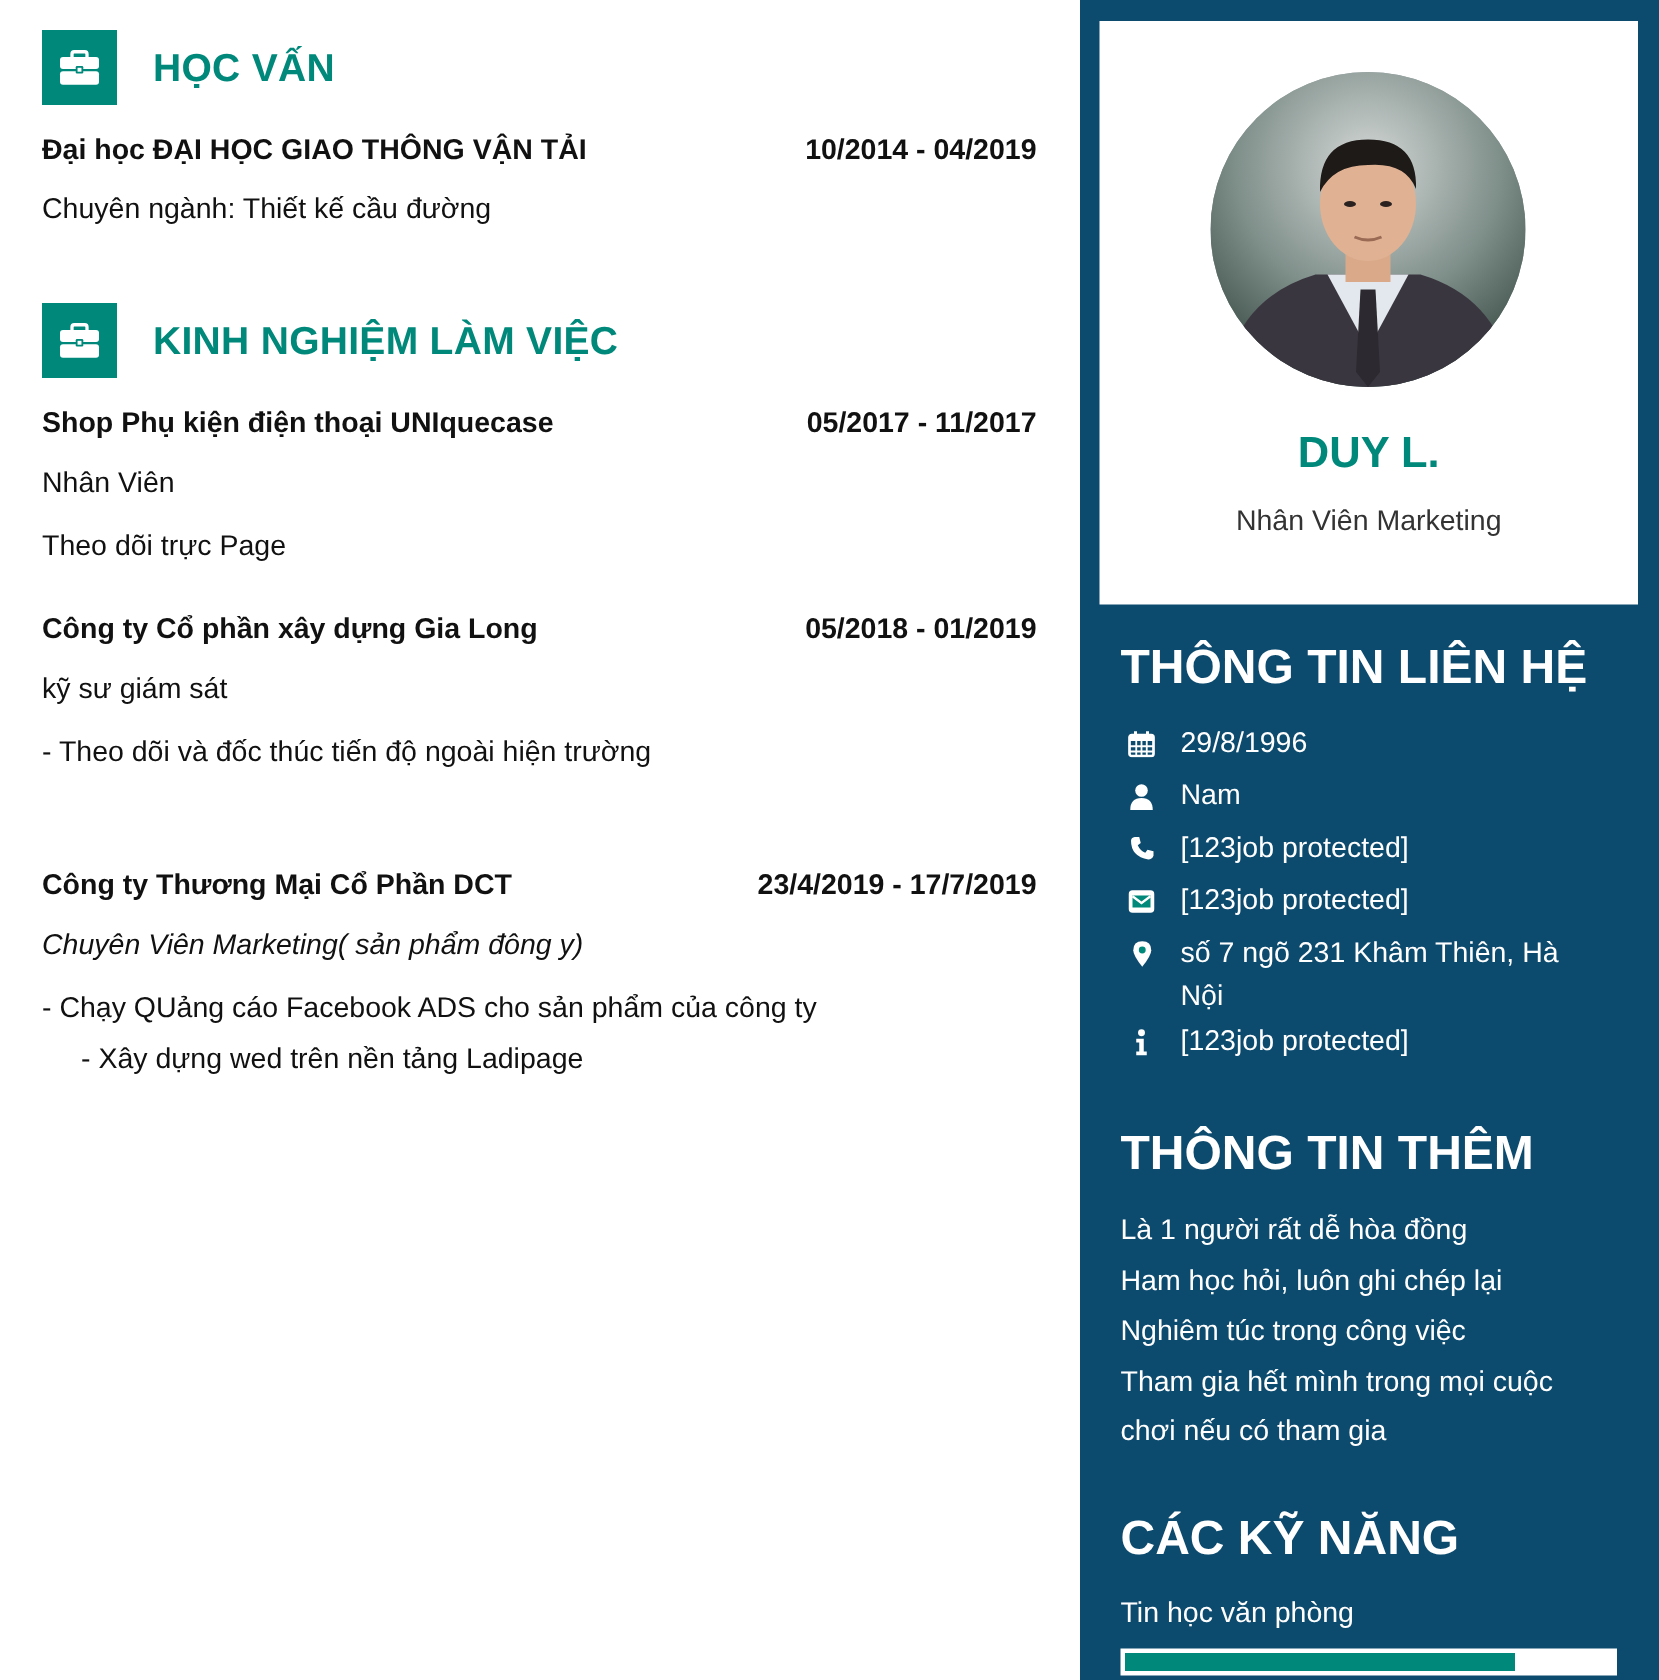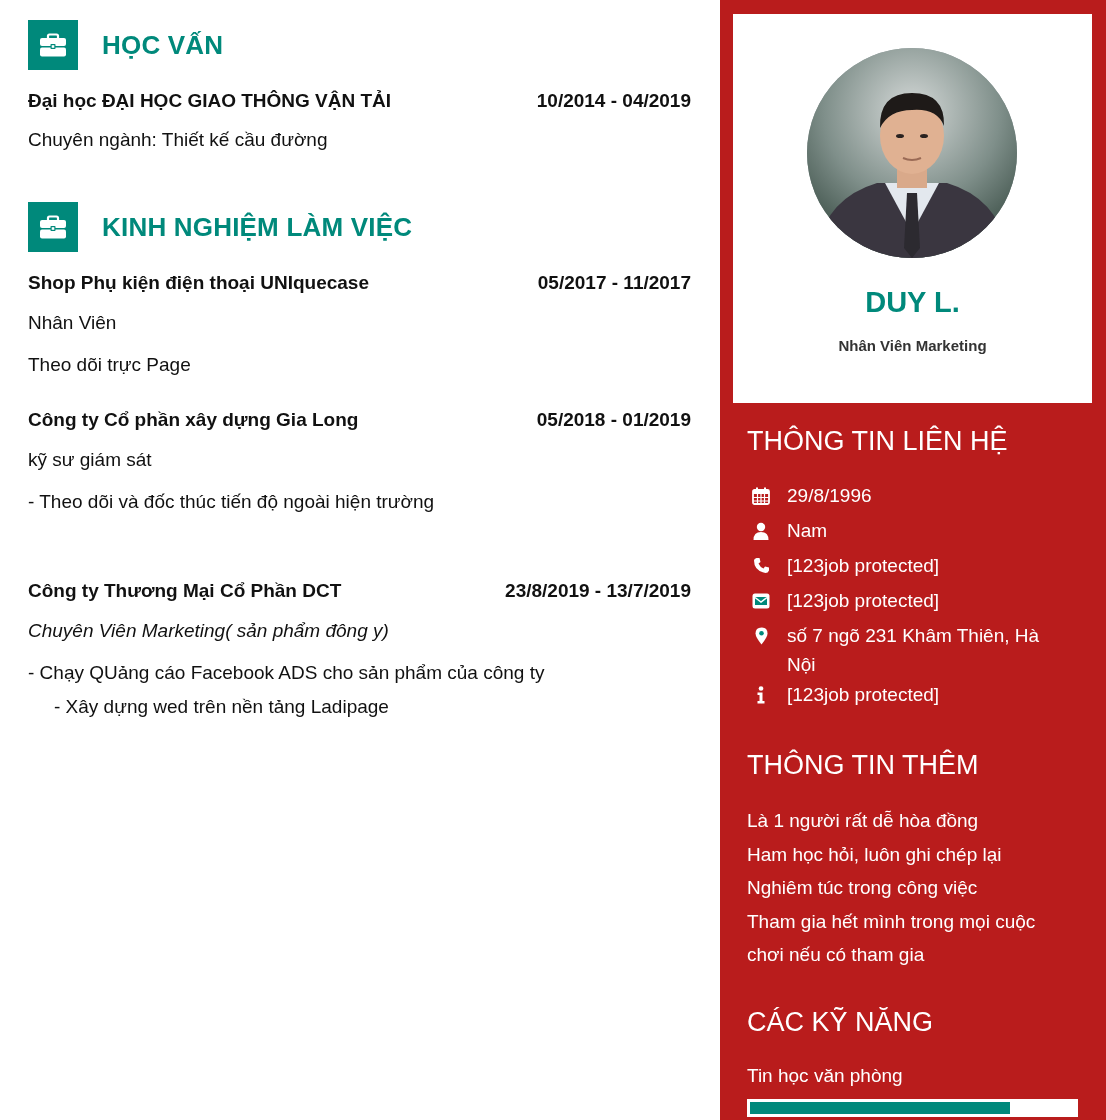--- a/index.html
+++ b/index.html
@@ -29,42 +29,42 @@
     }
     .entry-head {
       display: flex; justify-content: space-between; align-items: baseline;
       font-size: 19px; font-weight: bold; color: #111;
     }
     .entry-line { font-size: 19px; color: #111; }
 
     
     .sidebar {
       position: absolute; left: 720px; top: 0; width: 386px; height: 1120px;
-      background: #b91c1c; color: #fff; padding-left: 10px;
+      background: #0c4a6e; color: #fff; padding-left: 10px;
     }
     .profile-card {
       position: absolute; left: 13px; top: 14px; width: 359px; height: 389px;
       background: #fff;
     }
     .avatar {
       position: absolute; left: 74px; top: 34px; width: 210px; height: 210px;
       border-radius: 50%; overflow: hidden;
       background: radial-gradient(circle at 50% 35%, #c9cdd0 0%, #8b979a 55%, #4f5e5a 100%);
     }
     .profile-name {
       position: absolute; left: 0; top: 272px; width: 359px; text-align: center;
       font-size: 29px; font-weight: bold; color: #00897b;
     }
     .profile-title {
       position: absolute; left: 0; top: 323px; width: 359px; text-align: center;
-      font-size: 15px; font-weight: bold; color: #333;
+      font-size: 19px; font-weight: normal; color: #333;
     }
     .side-heading {
       position: absolute; left: 27px;
-      font-size: 27px; font-weight: normal; color: #fff;
+      font-size: 32px; font-weight: bold; color: #fff;
     }
     .contact-row {
       position: absolute; left: 31px; width: 320px;
       display: flex; align-items: flex-start;
       font-size: 19px; color: #fff; line-height: 29px;
     }
     .contact-icon {
       width: 20px; height: 29px; flex: 0 0 20px;
       display: flex; align-items: center; justify-content: center;
       margin-right: 16px;
@@ -137,21 +137,21 @@
         <span>Công ty Cổ phần xây dựng Gia Long</span>
         <span>05/2018 - 01/2019</span>
       </div>
       <div class="entry-line" style="margin-top:18px;">kỹ sư giám sát</div>
       <div class="entry-line" style="margin-top:20px;">- Theo dõi và đốc thúc tiến độ ngoài hiện trường</div>
     </div>
 
     <div style="position:absolute; top:580px; left:0; width:663px;">
       <div class="entry-head">
         <span>Công ty Thương Mại Cổ Phần DCT</span>
-        <span>23/8/2019 - 13/7/2019</span>
+        <span>23/4/2019 - 17/7/2019</span>
       </div>
       <div class="entry-line" style="margin-top:18px;font-style:italic;">Chuyên Viên Marketing( sản phẩm đông y)</div>
       <div class="entry-line" style="margin-top:20px;">- Chạy QUảng cáo Facebook ADS cho sản phẩm của công ty</div>
       <div class="entry-line" style="margin-top:12px;margin-left:26px;">- Xây dựng wed trên nền tảng Ladipage</div>
     </div>
   </div>
 
   <div class="sidebar">
 
     <div class="profile-card">

